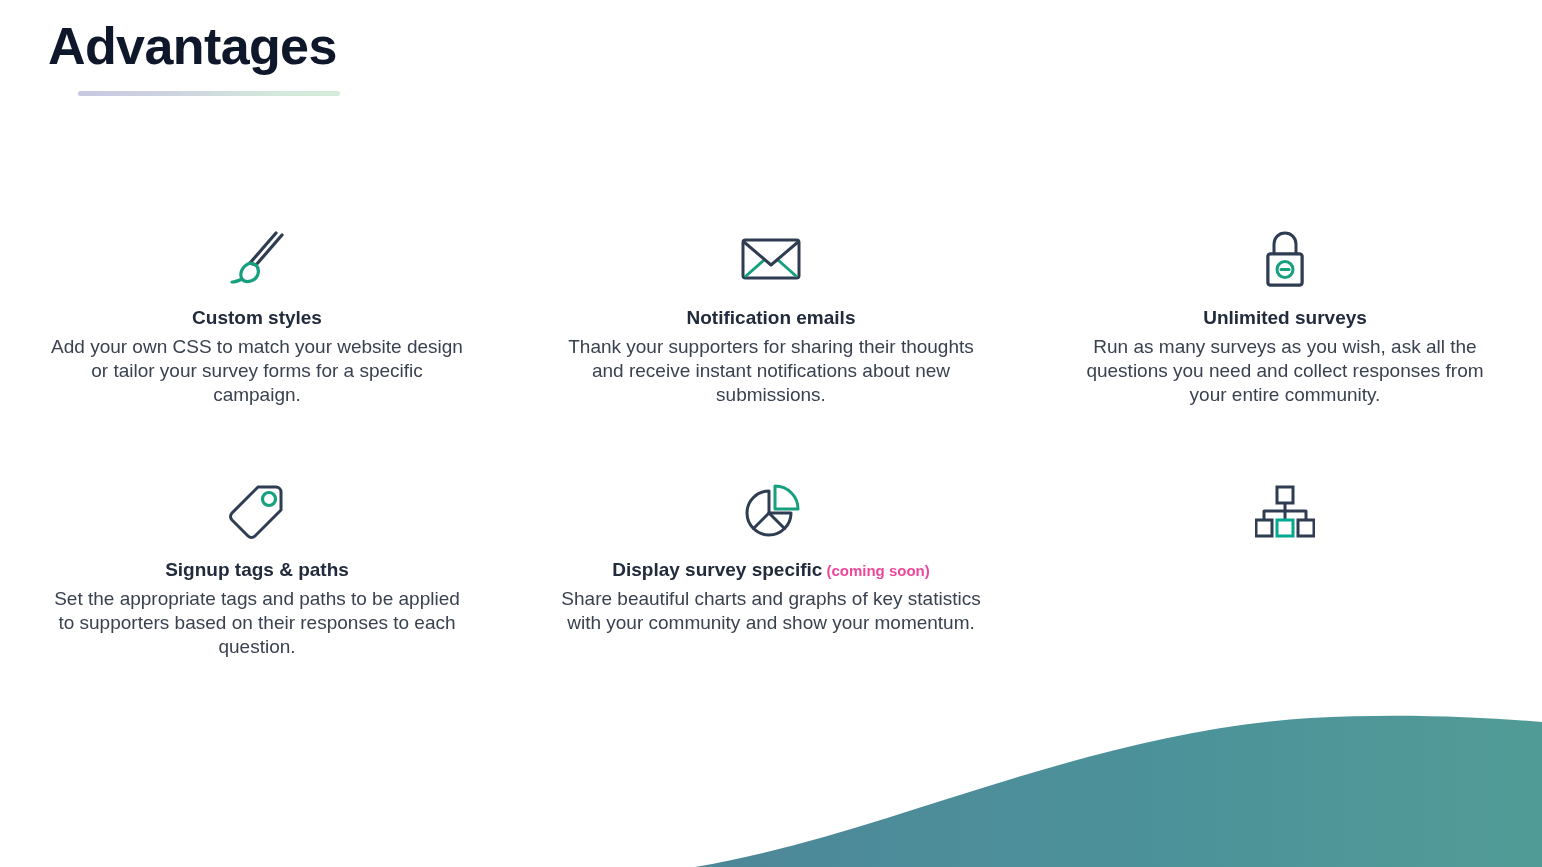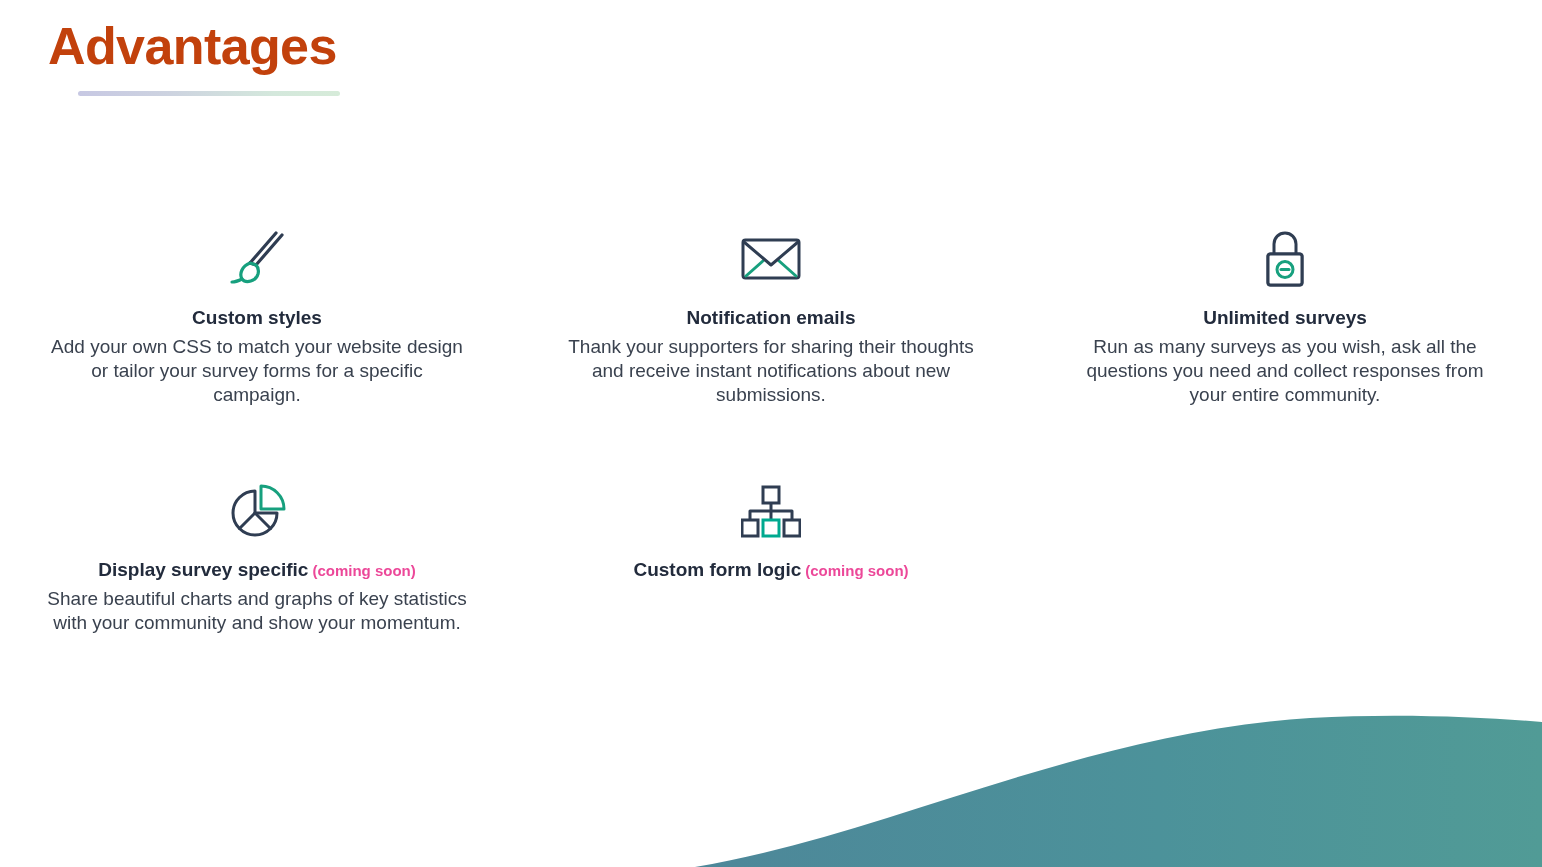--- a/index.html
+++ b/index.html
@@ -20,21 +20,21 @@
   .page-header {
     position: absolute;
     left: 46px;
     top: 18px;
     width: 600px;
   }
   .page-title {
     font-size: 52px;
     line-height: 1.08;
     font-weight: bold;
-    color: #c2410c;
+    color: #0f172a;
     letter-spacing: -0.6px;
     margin: 0;
     padding: 0 0 0 2px;
   }
   .title-underline {
     margin-top: 17px;
     margin-left: 32px;
     width: 262px;
     height: 5px;
     border-radius: 3px;
@@ -145,20 +145,32 @@
         <circle cx="27" cy="40.5" r="8" stroke="#17a07e" stroke-width="3" fill="none"></circle>
         <path d="M23 40.5 H31" stroke="#17a07e" stroke-width="3" stroke-linecap="round"></path>
       </svg>
     </div>
     <div class="feature-title">
       <span>Unlimited surveys</span>
     </div>
     <p class="feature-desc">Run as many surveys as you wish, ask all the questions you need and collect responses from your entire community.</p>
   </div>
 
+  <div class="feature">
+    <div class="feature-icon">
+      <svg width="58" height="56" viewBox="0 0 58 56" fill="none" aria-hidden="true">
+        <path d="M30 4 H48 C50.8 4 53 6.2 53 9 V27 L27 53 C25 55 22 55 20 53 L4 37 C2 35 2 32 4 30 L30 4 Z" stroke="#2f3d52" stroke-width="3" fill="none" stroke-linejoin="round"></path>
+        <circle cx="41" cy="16" r="6.5" stroke="#17a07e" stroke-width="3.2" fill="none"></circle>
+      </svg>
+    </div>
+    <div class="feature-title">
+      <span>Signup tags &amp; paths</span>
+    </div>
+    <p class="feature-desc">Set the appropriate tags and paths to be applied to supporters based on their responses to each question.</p>
+  </div>
 
   <div class="feature">
     <div class="feature-icon">
       <svg width="62" height="60" viewBox="0 0 62 60" fill="none" aria-hidden="true">
         <path d="M29 10 A22 22 0 1 0 51 32 L29 32 Z" stroke="#2f3d52" stroke-width="3" fill="none" stroke-linejoin="round"></path>
         <path d="M29 32 L13.5 47.5" stroke="#2f3d52" stroke-width="3" stroke-linecap="round"></path>
         <path d="M29 32 L44.5 47.5" stroke="#2f3d52" stroke-width="3" stroke-linecap="round"></path>
         <path d="M35 5 L35 28 L58 28 A23 23 0 0 0 35 5 Z" stroke="#17a07e" stroke-width="3" fill="none" stroke-linejoin="round"></path>
       </svg>
     </div>
@@ -171,23 +183,20 @@
   <div class="feature">
     <div class="feature-icon">
       <svg width="60" height="54" viewBox="0 0 60 54" fill="none" aria-hidden="true">
         <rect x="22" y="3" width="16" height="16" stroke="#2f3d52" stroke-width="3"></rect>
         <path d="M30 19 V36" stroke="#2f3d52" stroke-width="3"></path>
         <path d="M9 36 V27 H51 V36" stroke="#2f3d52" stroke-width="3" fill="none" stroke-linejoin="round"></path>
         <rect x="1" y="36" width="16" height="16" stroke="#2f3d52" stroke-width="3"></rect>
         <rect x="22" y="36" width="16" height="16" stroke="#00a98f" stroke-width="3"></rect>
         <rect x="43" y="36" width="16" height="16" stroke="#2f3d52" stroke-width="3"></rect>
       </svg>
-    </div>
-    <div class="feature-title">
-      <span>Custom form logic</span><span class="coming-soon">(coming soon)</span>
     </div>
   </div>
 
 </div>
 
 <svg class="wave" viewBox="0 0 1542 180" preserveAspectRatio="none" aria-hidden="true">
   <defs>
     <linearGradient id="waveGrad" x1="0" y1="0" x2="1" y2="0">
       <stop offset="0%" stop-color="#4d8799"></stop>
       <stop offset="55%" stop-color="#4c929a"></stop>

